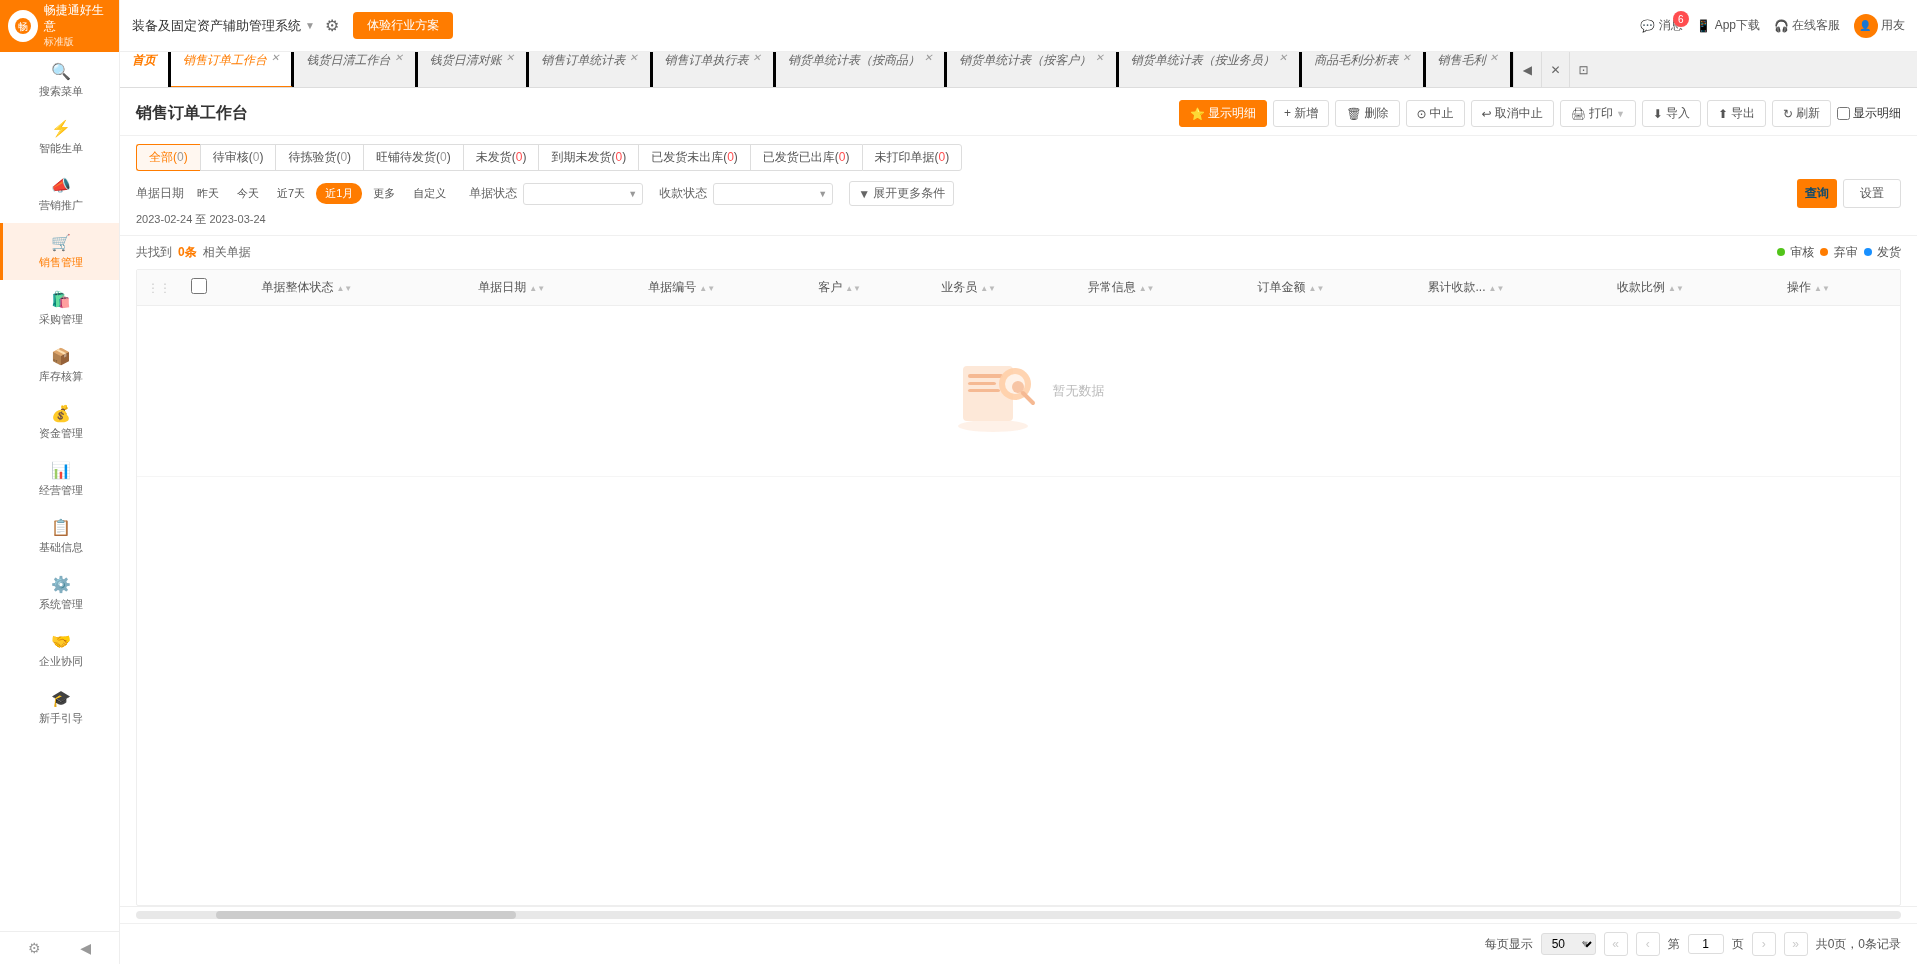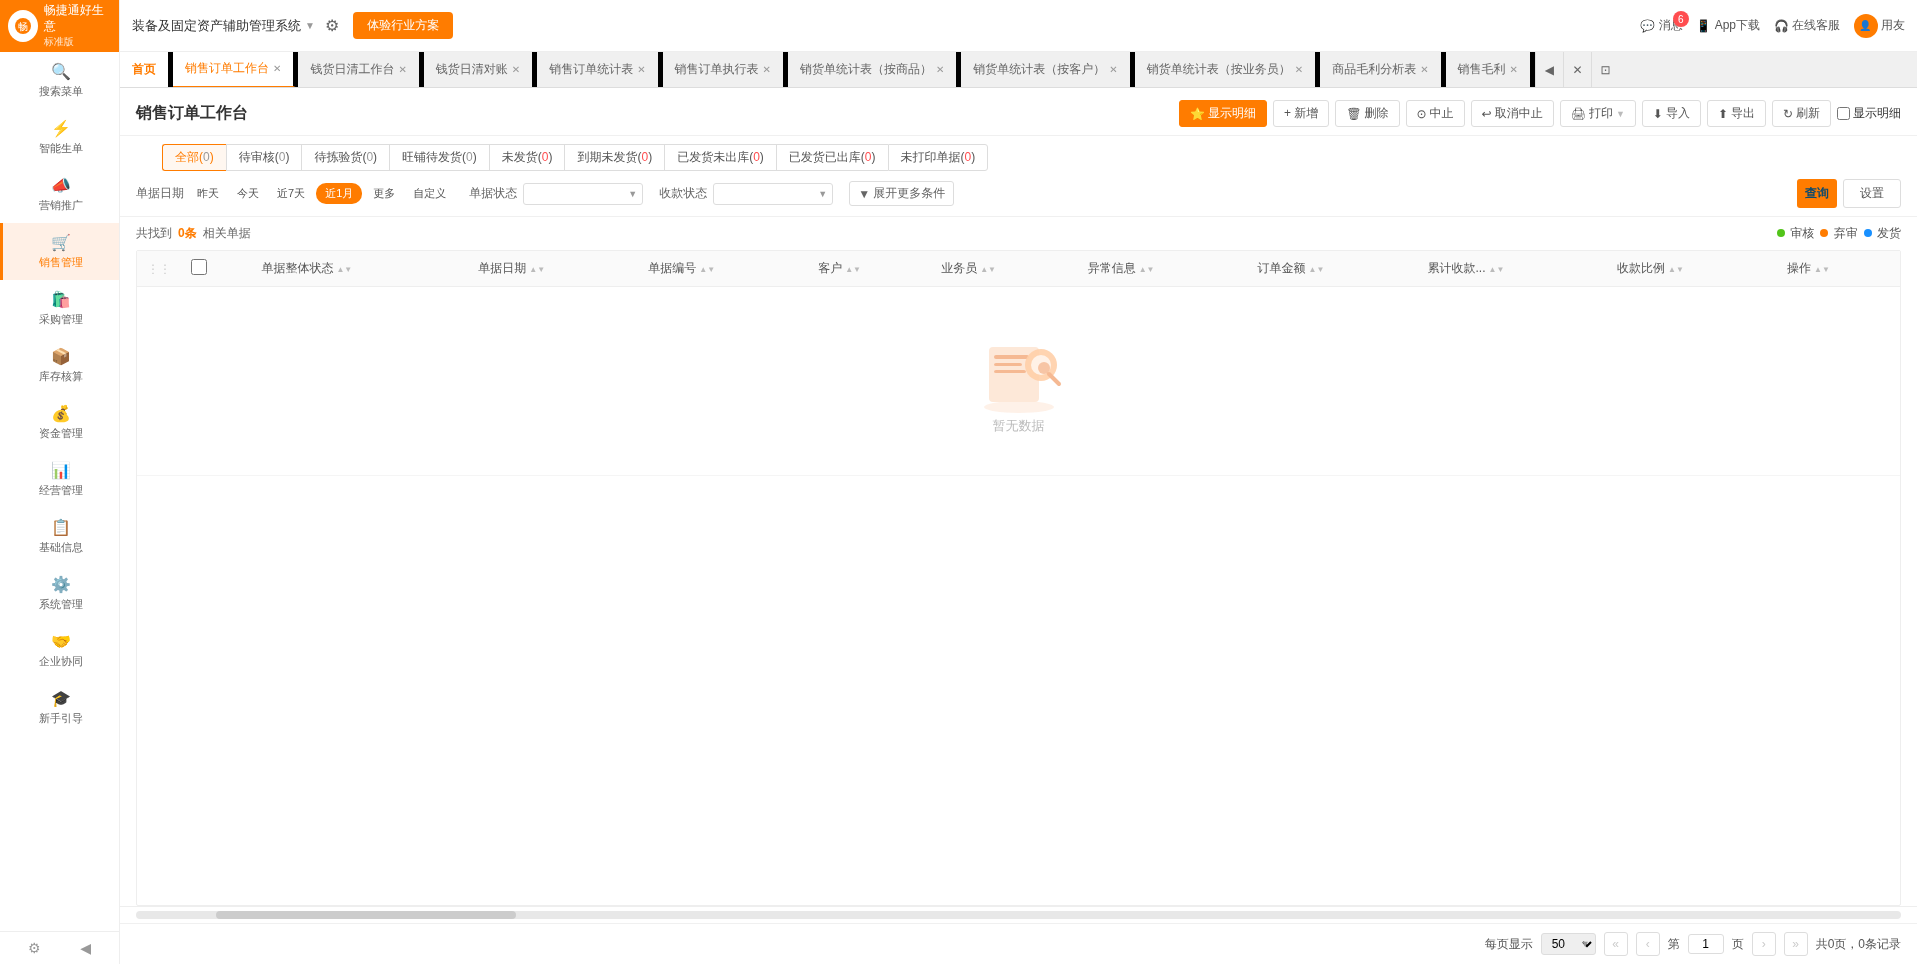--- a/index.html
+++ b/index.html
@@ -34,41 +34,41 @@
     .topbar-chevron { color: #999; font-size: 10px; }
     .topbar-settings { color: #666; cursor: pointer; font-size: 16px; margin-right: 4px; }
     .topbar-solution-btn { background: #ff7c00; color: #fff; border: none; border-radius: 4px; padding: 5px 14px; cursor: pointer; font-size: 12px; }
     .topbar-right { display: flex; align-items: center; gap: 14px; margin-left: auto; }
     .topbar-right-item { display: flex; align-items: center; gap: 3px; color: #555; cursor: pointer; font-size: 12px; position: relative; }
     .badge { background: #ff4d4f; color: #fff; border-radius: 50%; width: 16px; height: 16px; font-size: 10px; display: flex; align-items: center; justify-content: center; position: absolute; top: -6px; right: -6px; }
     .topbar-avatar { width: 24px; height: 24px; background: #ff7c00; border-radius: 50%; display: flex; align-items: center; justify-content: center; color: #fff; font-size: 10px; }
     
     
     .tabs-bar { background: #f0f0f0; border-bottom: 1px solid #ddd; display: flex; align-items: center; overflow: hidden; height: 36px; }
-    .tab { display: flex; align-items: center; padding: 0 12px; height: 36px; cursor: pointer; font-size: 12px; color: #666; border-right: 5px solid #000000; white-space: nowrap; background: #f0f0f0; gap: 4px; flex-shrink: 0; }
+    .tab { display: flex; align-items: flex-start; padding: 0 12px; height: 36px; cursor: pointer; font-size: 12px; color: #666; border-right: 3px solid #000000; white-space: nowrap; background: #f0f0f0; gap: 4px; flex-shrink: 0; font-style: italic; }
     .tab.active { background: #fff; color: #ff7c00; border-bottom: 2px solid #ff7c00; }
     .tab.home { background: #fff; color: #ff7c00; font-weight: bold; }
     .tab-close { color: #999; font-size: 10px; cursor: pointer; }
     .tabs-arrow-btn { width: 28px; height: 36px; display: flex; align-items: center; justify-content: center; cursor: pointer; color: #666; border-left: 1px solid #ddd; }
     
     
     .content { flex: 1; background: #fff; overflow: hidden; display: flex; flex-direction: column; }
     
     
     .wb-header { display: flex; align-items: center; padding: 12px 16px 8px; border-bottom: 1px solid #f0f0f0; }
     .wb-title { font-size: 16px; font-weight: bold; color: #333; flex: 1; }
     .wb-actions { display: flex; align-items: center; gap: 6px; }
     .wb-btn { display: flex; align-items: center; gap: 3px; padding: 4px 10px; border: 1px solid #ddd; border-radius: 3px; cursor: pointer; font-size: 12px; color: #555; background: #fff; }
     .wb-btn-primary { background: #ff7c00; color: #fff; border-color: #ff7c00; }
     
     
     .filter-bar { padding: 8px 16px; border-bottom: 1px solid #f0f0f0; }
     .filter-tabs { display: flex; gap: 0; margin-bottom: 8px; }
     .filter-tab { padding: 4px 12px; border: 1px solid #ddd; cursor: pointer; font-size: 12px; color: #555; background: #fff; border-right: none; }
-    .filter-tab:first-child { border-radius: 3px 0 0 3px; margin-left: 26px; }
+    .filter-tab:first-child { border-radius: 3px 0 0 3px; }
     .filter-tab:last-child { border-right: 1px solid #ddd; border-radius: 0 3px 3px 0; }
     .filter-tab.active { background: #fff7f0; color: #ff7c00; border-color: #ff7c00; z-index: 1; }
     
     .filter-row { display: flex; align-items: center; gap: 16px; }
     .filter-item { display: flex; align-items: center; gap: 6px; }
     .filter-label { color: #666; font-size: 12px; white-space: nowrap; }
     .filter-date-btns { display: flex; gap: 4px; }
     .filter-date-btn { padding: 2px 6px; font-size: 11px; cursor: pointer; color: #555; border: 1px solid transparent; border-radius: 2px; }
     .filter-date-btn.active { background: #ff7c00; color: #fff; border-radius: 10px; padding: 2px 8px; }
     .filter-select { border: 1px solid #ddd; border-radius: 3px; padding: 3px 20px 3px 8px; font-size: 12px; color: #555; background: #fff; cursor: pointer; appearance: none; min-width: 120px; position: relative; }
@@ -91,21 +91,21 @@
     
     .table-wrapper { flex: 1; overflow: auto; border: 1px solid #eee; border-radius: 2px; }
     table { width: 100%; border-collapse: collapse; }
     thead th { background: #fafafa; border-bottom: 1px solid #eee; padding: 8px 10px; text-align: left; font-size: 12px; color: #555; font-weight: normal; white-space: nowrap; position: sticky; top: 0; }
     thead th .sort-icons { display: inline-flex; flex-direction: column; margin-left: 3px; font-size: 8px; color: #bbb; }
     tbody td { padding: 8px 10px; border-bottom: 1px solid #f5f5f5; font-size: 12px; color: #555; }
     .table-checkbox { width: 16px; height: 16px; cursor: pointer; }
     .th-drag { width: 20px; color: #ccc; cursor: grab; }
     
     
-    .empty-state { display: flex; flex-direction: column; align-items: center; justify-content: center; flex: 1; padding: 40px; }
+    .empty-state { display: flex; flex-direction: row; align-items: center; justify-content: center; flex: 1; padding: 40px; }
     .empty-text { color: #bbb; font-size: 13px; }
     
     
     .scrollbar-area { padding: 4px 16px; border-top: 1px solid #eee; background: #fff; }
     .fake-scrollbar { height: 8px; background: #e8e8e8; border-radius: 4px; cursor: pointer; }
     .fake-scrollbar-thumb { height: 8px; background: #ccc; border-radius: 4px; width: 300px; margin-left: 80px; }
     
     
     .pagination { display: flex; align-items: center; justify-content: flex-end; padding: 8px 16px; border-top: 1px solid #f0f0f0; gap: 8px; font-size: 12px; color: #555; background: #fff; }
     .page-size-select { border: 1px solid #ddd; border-radius: 3px; padding: 2px 6px; font-size: 12px; }
@@ -355,20 +355,21 @@
           </div>
           <button class="expand-more">
             <span>▼</span>
             <span>展开更多条件</span>
           </button>
           <div style="margin-left:auto;display:flex;gap:6px;">
             <button class="query-btn">查询</button>
             <button class="settings-btn">设置</button>
           </div>
         </div>
+        <div style="font-size:11px;color:#666;margin-top:4px;">2023-02-24 至 2023-03-24</div>
       </div>
 
       <div class="table-area">
         <div class="table-summary">
           <span>共找到</span>
           <span class="summary-count">0条</span>
           <span>相关单据</span>
           <div class="table-actions-right">
             <span class="action-btn">
               <span class="action-dot dot-green"></span>

